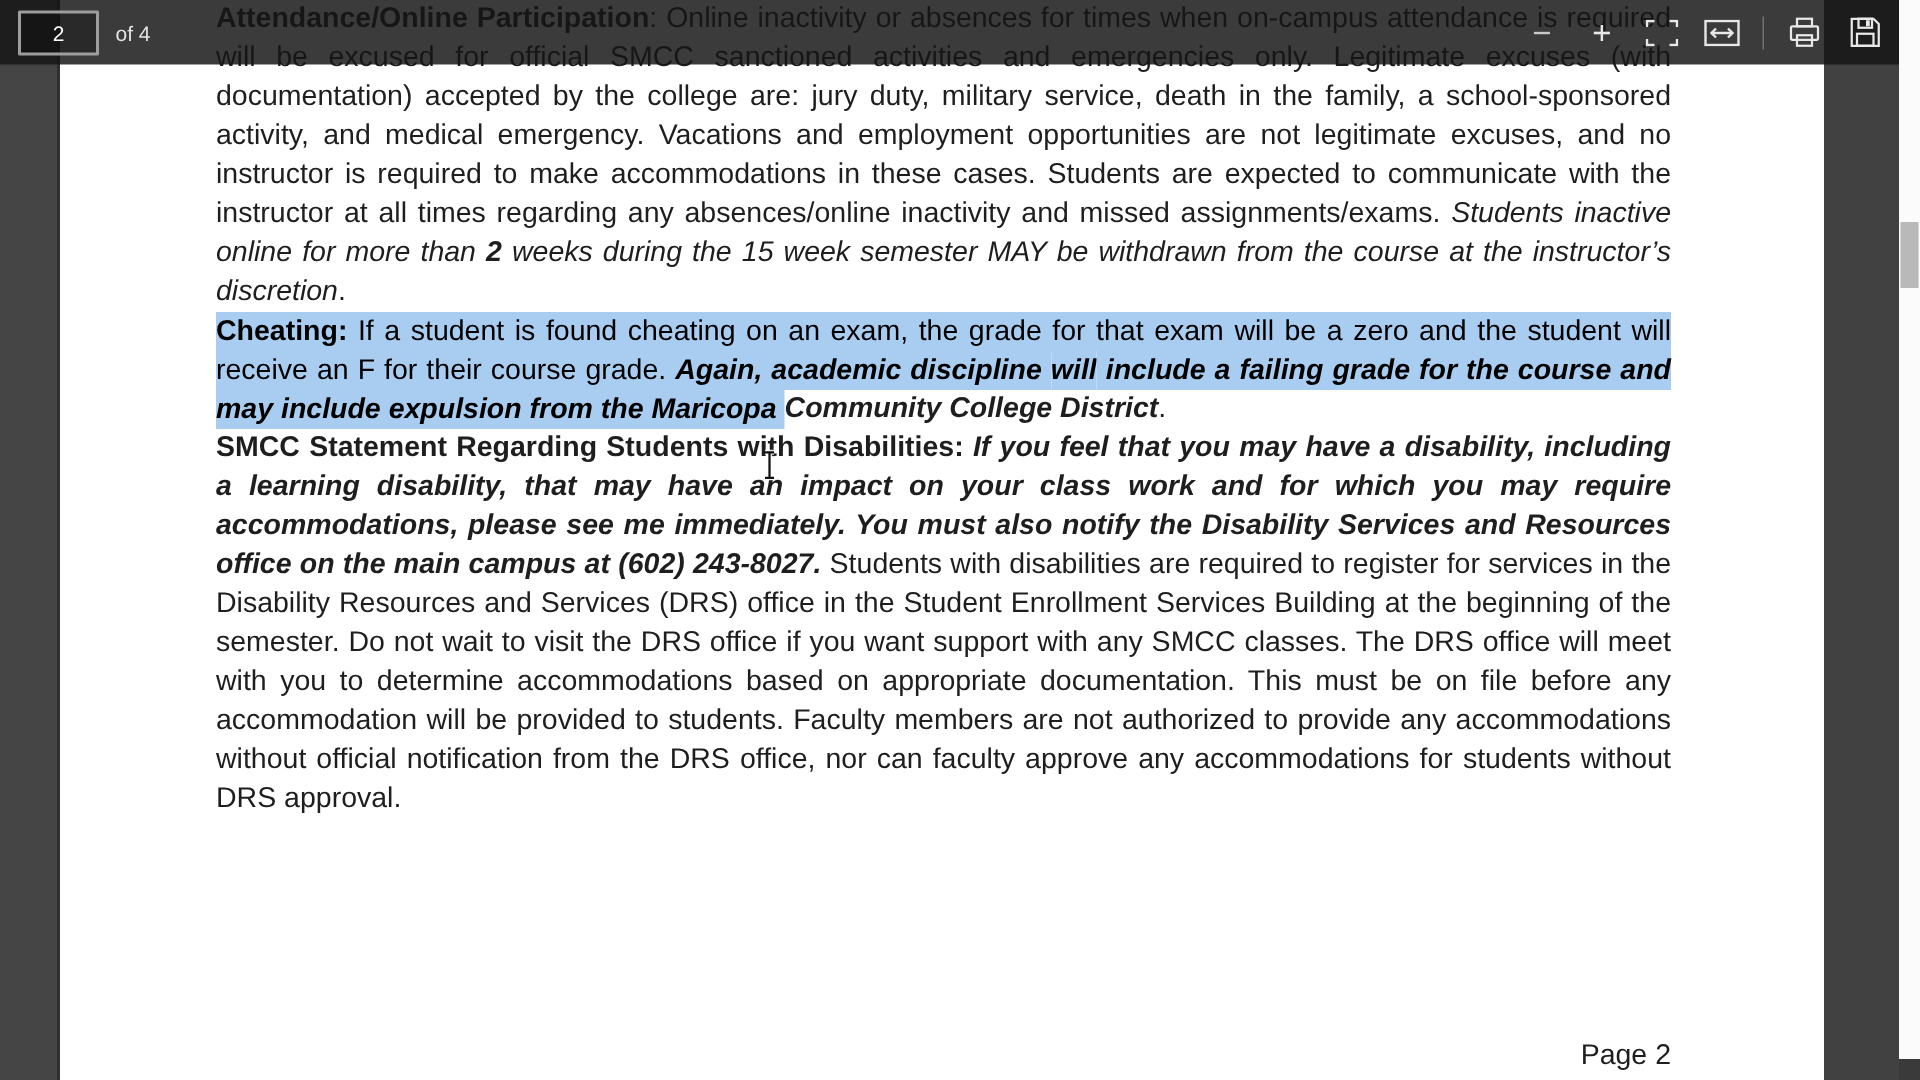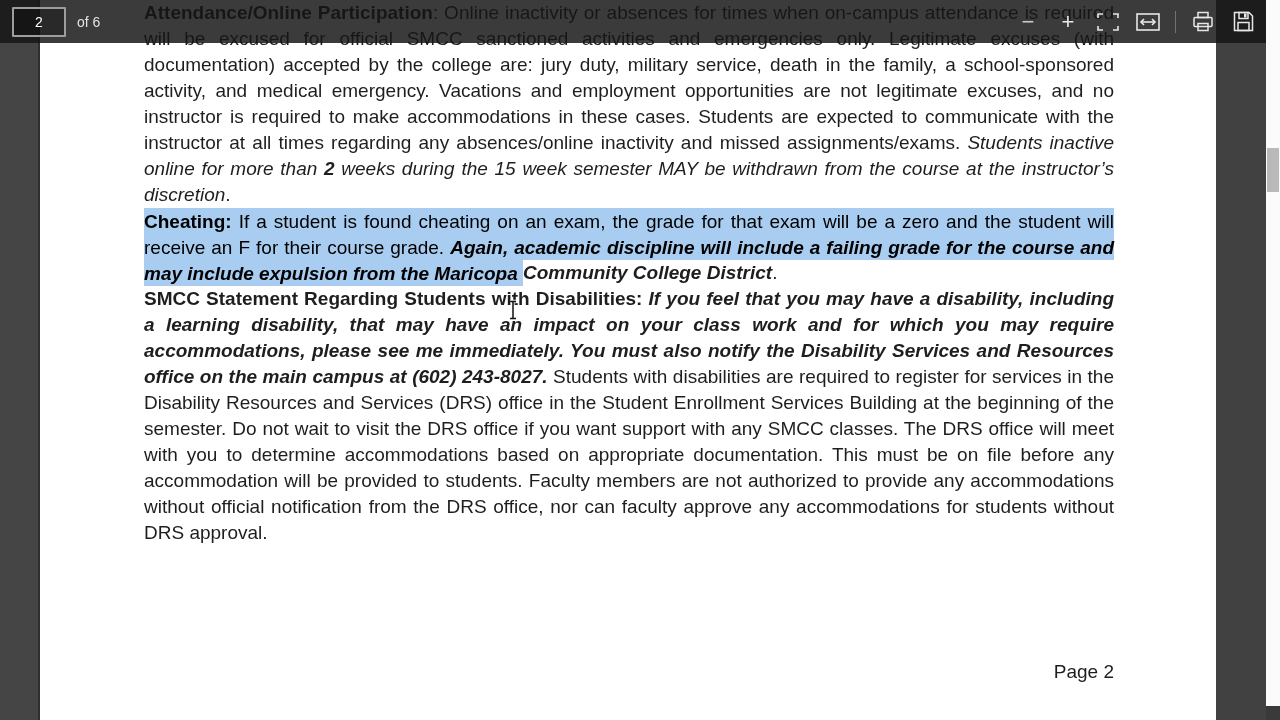--- a/index.html
+++ b/index.html
@@ -23,21 +23,21 @@
   }
   .doc-text p{margin:0;padding:0;}
   .p1{margin-top:3px;}
   .p2{margin-top:28px;}
   .p3{margin-top:27px;}
   .b{font-weight:bold;}
   .i{font-style:italic;}
   .u{text-underline-offset:2px;}
   .hl{background:#a9cdf0;color:#000000;padding:2.5px 0;box-decoration-break:clone;-webkit-box-decoration-break:clone;}
   .page-footer{
-    position:absolute;left:104px;top:661px;width:970px;text-align:right;
+    position:absolute;left:104px;top:693px;width:970px;text-align:right;
     font-size:19px;color:#1e1e1e;
   }
   
   .toolbar{
     position:absolute;left:0;top:0;width:1266px;height:43px;
     background:rgba(22,22,22,0.84);
     display:flex;align-items:center;justify-content:space-between;
     z-index:10;box-sizing:border-box;padding:0 10px 0 12px;
   }
   .tb-left{display:flex;align-items:center;gap:11px;}
@@ -75,21 +75,21 @@
     <p class="p1"><span class="b">Attendance/Online Participation</span><span>:  Online inactivity or absences for times when on-campus attendance </span><span class="u">is required</span><span> will be excused for official SMCC sanctioned activities and emergencies only.  Legitimate excuses (with documentation) accepted by the college are:  jury duty, military service, death in the family, a school-sponsored activity, and medical emergency. Vacations and employment opportunities are not legitimate excuses, and no instructor is required to make accommodations in these cases. Students are expected to communicate with the instructor at </span><span class="u">all times</span><span> regarding </span><span class="u">any</span><span> absences/online inactivity and missed assignments/exams. </span><span class="i">Students inactive online for more than </span><span class="b i">2</span><span class="i"> weeks during the 15 week semester MAY be withdrawn from the course at the instructor’s discretion</span><span>.</span></p>
     <p class="p2"><span class="b hl">Cheating:</span><span class="hl">  If a student is found cheating on an exam, the grade for that exam will be a zero and the student will receive an F for their course grade.  </span><span class="b i hl">Again, academic discipline </span><span class="b i u hl">will</span><span class="b i hl"> include a failing grade for the course and may include expulsion from the Maricopa </span><span class="b i">Community College District</span><span>.</span></p>
     <p class="p3"><span class="b">SMCC Statement Regarding Students with Disabilities:</span><span>  </span><span class="b i">If you feel that you may have a disability, including a learning disability, that may have an impact on your class work and for which you may require accommodations, please see me immediately.  You </span><span class="b i u">must</span><span class="b i"> also notify the Disability Services and Resources office on the main campus at (602) 243-8027.</span><span> Students with disabilities are required to register for services in the Disability Resources and Services (DRS) office in the Student Enrollment Services Building </span><span class="u">at the beginning of the semester</span><span>. Do not wait to visit the DRS office if you want support with any SMCC classes. The DRS office will meet with you to determine accommodations based on appropriate documentation. This must be on file before any accommodation will be provided to students. Faculty members are not authorized to provide any accommodations without official notification from the DRS office, nor can faculty approve any accommodations for students without DRS approval.</span></p>
   </div>
   <div class="page-footer">Page 2</div>
 </div>
 
 <div class="toolbar">
   <div class="tb-left">
     <input class="page-num-input" type="text" value="2" style="">
-    <span class="page-count">of 6</span>
+    <span class="page-count">of 4</span>
   </div>
   <div class="tb-right">
     <button class="tb-btn zoom-out">−</button>
     <button class="tb-btn">+</button>
     <button class="tb-btn">
       <span>
         <svg width="22" height="18" viewBox="0 0 22 18" fill="none" stroke="#e8e8e8" stroke-width="1.6">
           <path d="M1 5 V1 H6"></path>
             <path d="M16 1 H21 V5"></path>
           <path d="M21 13 V17 H16"></path>

